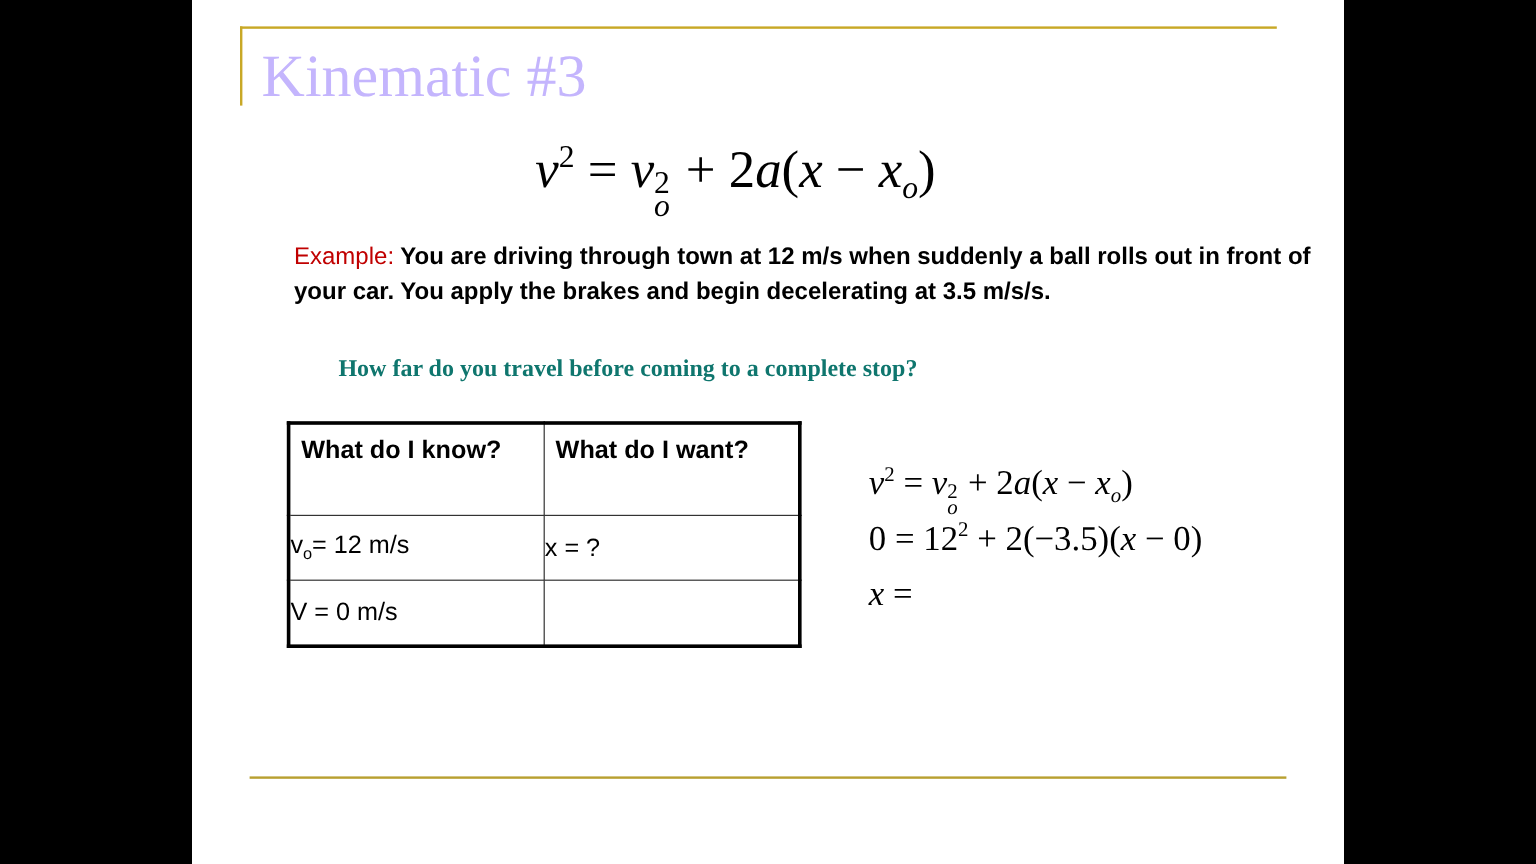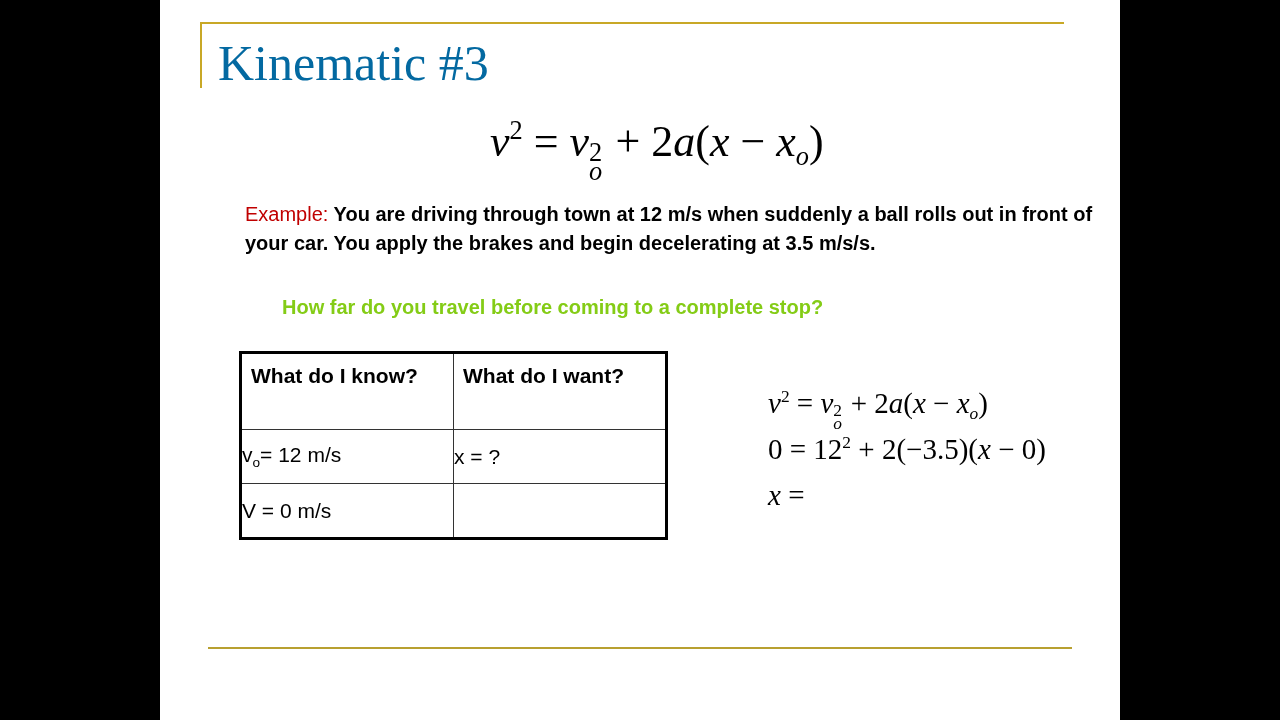--- a/index.html
+++ b/index.html
@@ -1,30 +1,30 @@
 <!DOCTYPE html>
 <html><head>
 <meta charset="utf-8">
 <style>
   html, body { margin:0; padding:0; }
   body { width:1280px; height:720px; background:#000; position:relative; overflow:hidden; }
   .slide { position:absolute; left:160px; top:0; width:960px; height:720px; background:#fff; }
   .top-rule { position:absolute; left:200px; top:22px; width:864px; height:2px; background:#c8a826; }
   .left-rule { position:absolute; left:200px; top:22px; width:2px; height:66px; background:#c8a826; }
   .bottom-rule { position:absolute; left:208px; top:647px; width:864px; height:2px; background:#b8a030; }
-  .title { position:absolute; left:218px; top:38px; font-family:"Liberation Serif","DejaVu Serif",serif; font-size:50px; color:#0369a1; line-height:1; }
-  .eq { font-family:"Liberation Serif","DejaVu Serif",serif; font-style:normal; color:#000; white-space:nowrap;margin-left:44px; }
+  .title { position:absolute; left:218px; top:38px; font-family:"Liberation Serif","DejaVu Serif",serif; font-size:50px; color:#c4b5fd; line-height:1; }
+  .eq { font-family:"Liberation Serif","DejaVu Serif",serif; font-style:normal; color:#000; white-space:nowrap; }
   .eq i { font-style:italic; }
   .eq sup { font-size:0.6em; vertical-align:0.65em; line-height:0; }
   .eq sub { font-size:0.6em; vertical-align:-0.35em; line-height:0; font-style:italic; }
   .subsup { display:inline-block; position:relative; width:0.35em; }
   .main-eq { position:absolute; left:446px; top:116px; font-size:44px; }
   .example { position:absolute; left:209px; top:200px; width:870px; font-family:"Liberation Sans","DejaVu Sans",sans-serif; font-size:20px; font-weight:bold; line-height:28.5px; color:#000;margin-left:36px; }
   .example .label { color:#c00000; font-weight:normal; }
-  .question { position:absolute; left:282px; top:296px; font-family:Liberation Sans, sans-serif; font-size:20px; font-weight:bold; color:#84cc16; }
+  .question { position:absolute; left:282px; top:296px; font-family:Liberation Serif, serif; font-size:20px; font-weight:bold; color:#0f766e; }
   table.kt { position:absolute; left:239px; top:351px; border-collapse:collapse; border:3px solid #000; font-family:"Liberation Sans","DejaVu Sans",sans-serif; font-size:21px; color:#000; }
   table.kt td, table.kt th { border:1px solid #333; padding:0; }
   table.kt th { width:211px; height:77px; text-align:left; vertical-align:top; font-weight:bold; padding:6px 0 0 9px; box-sizing:border-box; line-height:32px; }
   table.kt td { height:53px; vertical-align:middle; width:211px; }
   .steps { position:absolute; left:724px; top:380px; font-size:29px; line-height:46px; }
 </style>
 </head>
 <body>
 
 <div class="slide"></div>

